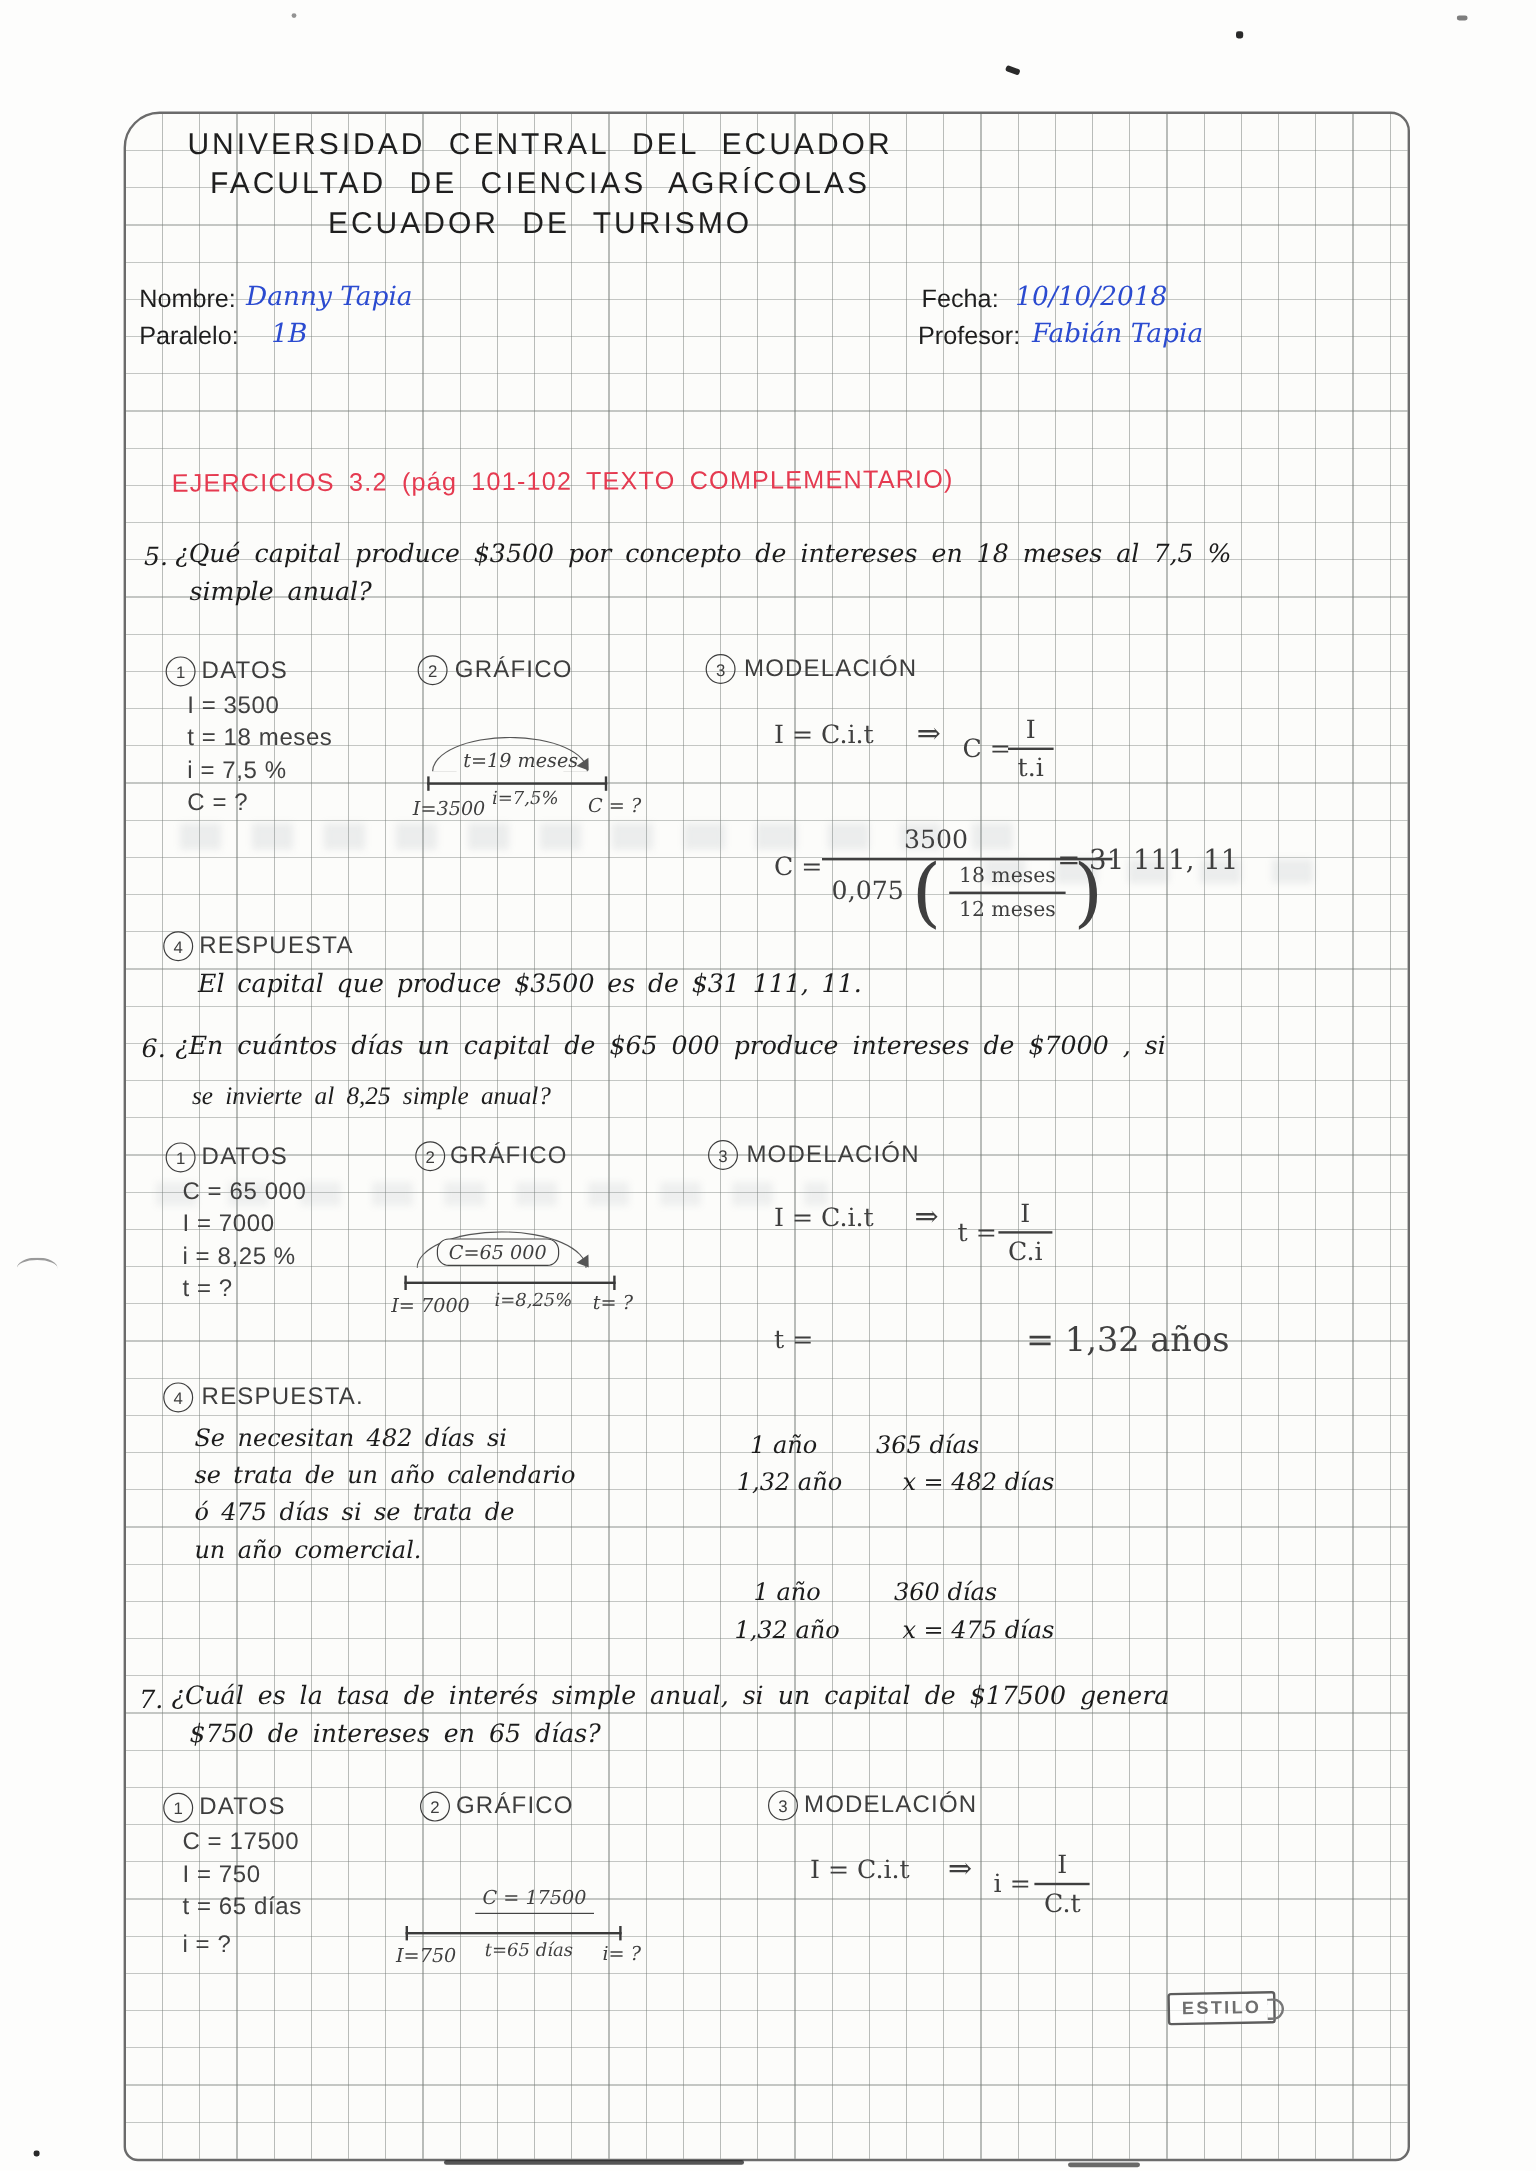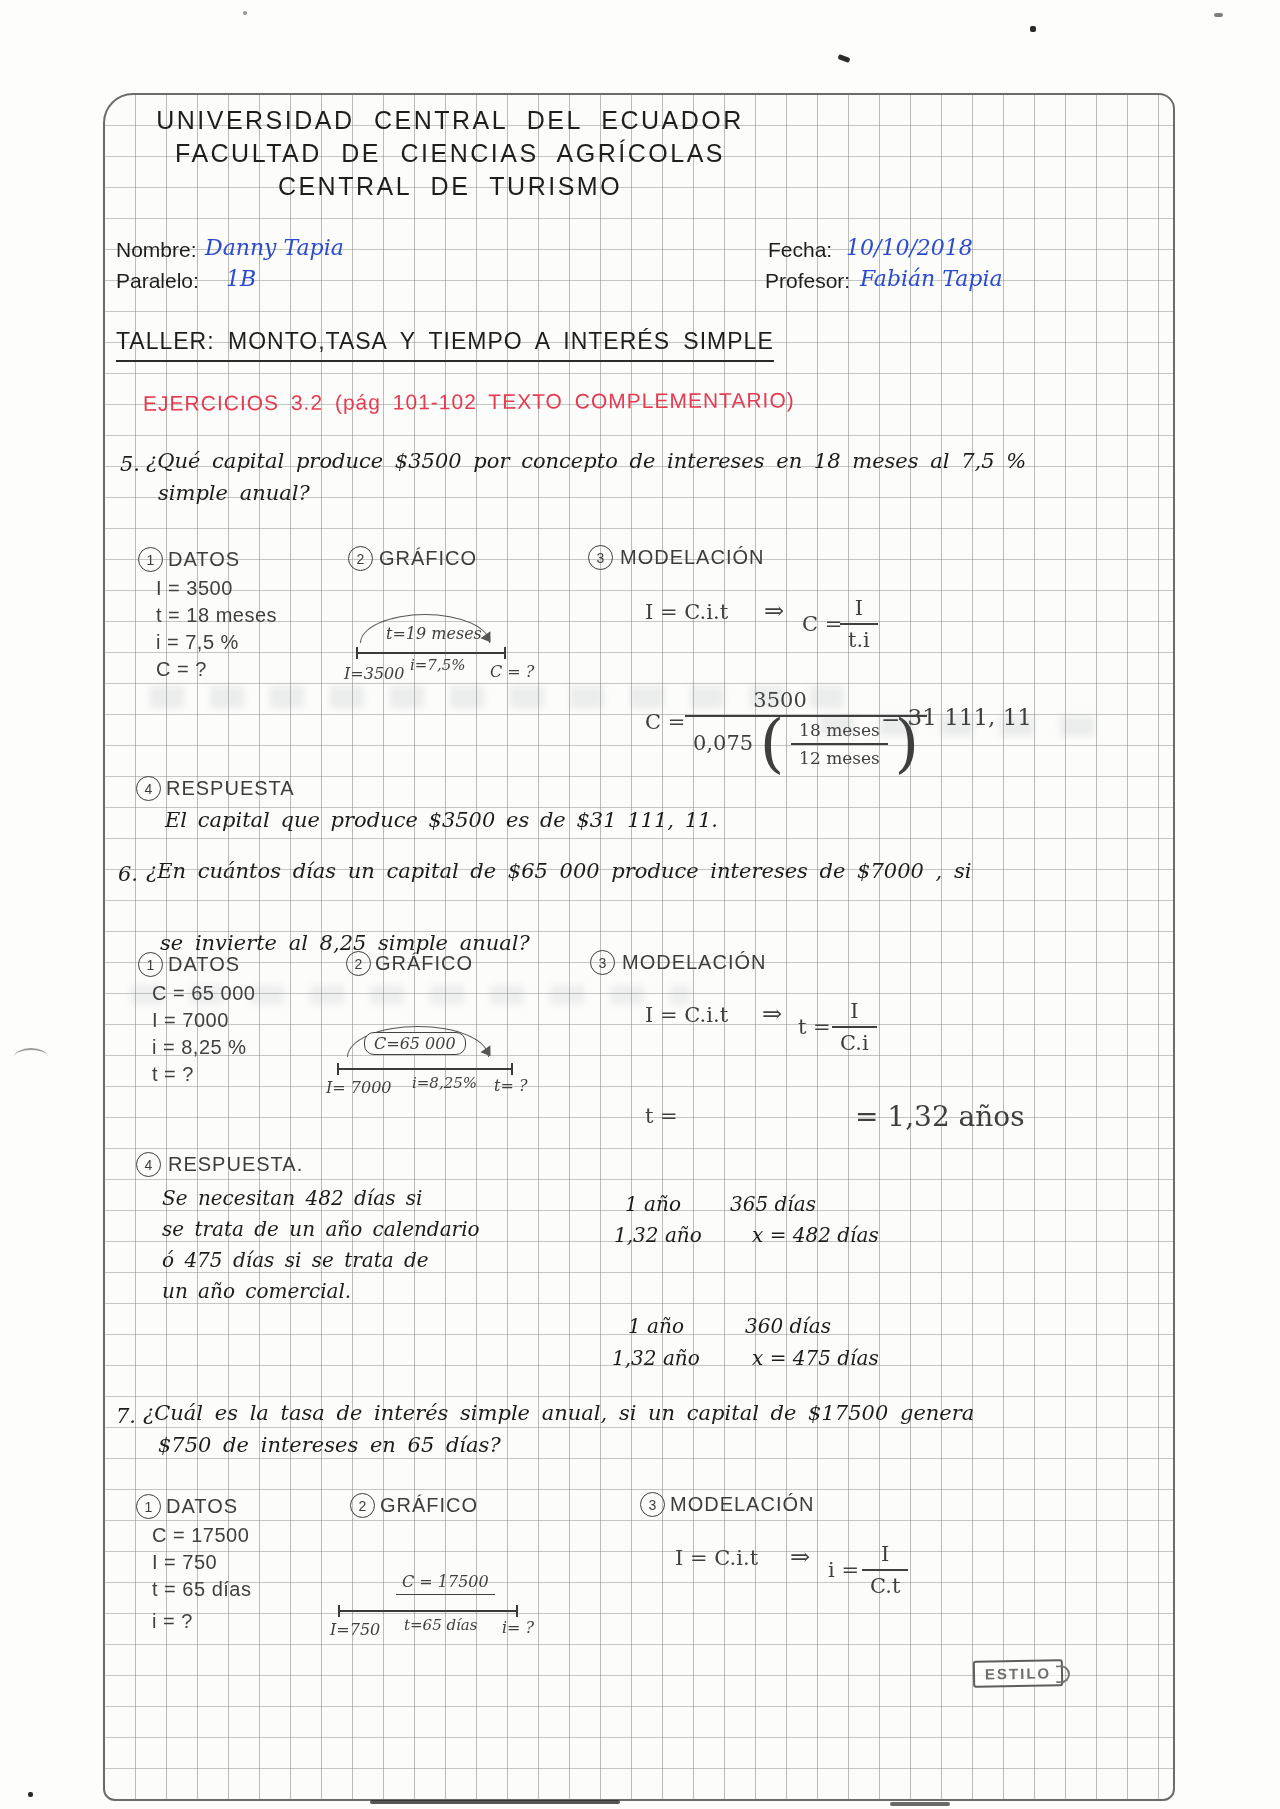--- a/index.html
+++ b/index.html
@@ -60,32 +60,31 @@
   <div class="mark abs" style="left:28px;top:1792px;width:5px;height:5px;"></div>
   <div class="mark abs" style="left:370px;top:1800px;width:250px;height:4px;opacity:.8;"></div>
   <div class="mark abs" style="left:890px;top:1802px;width:60px;height:4px;opacity:.7;"></div>
 
   <div class="smudge" style="left:150px;top:686px;width:700px;height:22px;"></div>
   <div class="smudge" style="left:820px;top:716px;width:280px;height:20px;"></div>
   <div class="smudge" style="left:130px;top:985px;width:560px;height:20px;opacity:.4;"></div>
 
   <div class="abs caps hdr" style="left:150px;top:139px;">FACULTAD DE CIENCIAS AGRÍCOLAS</div>
   <div class="abs caps hdr" style="left:150px;top:106px;">UNIVERSIDAD CENTRAL DEL ECUADOR</div>
-  <div class="abs caps hdr" style="left:150px;top:172px;">CENTRAL DE TURISMO</div>
+  <div class="abs caps hdr" style="left:150px;top:172px;">ECUADOR DE TURISMO</div>
 
   <div class="abs caps lbl" style="left:116px;top:238px;">Nombre:</div>
   <div class="abs hand blue" style="left:205px;top:235px;font-size:22px;">Danny Tapia</div>
   <div class="abs caps lbl" style="left:116px;top:269px;">Paralelo:</div>
   <div class="abs hand blue" style="left:226px;top:266px;font-size:22px;">1B</div>
   <div class="abs caps lbl" style="left:768px;top:238px;">Fecha:</div>
   <div class="abs hand blue" style="left:846px;top:235px;font-size:22px;">10/10/2018</div>
   <div class="abs caps lbl" style="left:765px;top:269px;">Profesor:</div>
   <div class="abs hand blue" style="left:860px;top:266px;font-size:22px;">Fabián Tapia</div>
 
-  <div class="abs caps" style="left:116px;top:328px;font-size:23px;letter-spacing:1px;word-spacing:6px;border-bottom:2px solid #2a2a2a;padding-bottom:5px;">TALLER: MONTO,TASA Y TIEMPO A INTERÉS SIMPLE</div>
 
   <div class="abs caps red" style="left:143px;top:390px;font-size:21px;letter-spacing:1px;word-spacing:5px;color:var(--red,#e53a50);transform:rotate(-.3deg);">EJERCICIOS 3.2 (pág 101-102 TEXTO COMPLEMENTARIO)</div>
 
   <div class="abs hand q" style="left:120px;top:452px;">5.</div>
   <div class="abs hand q nowrap" style="left:146px;top:449px;">¿Qué capital produce $3500 por concepto de intereses en 18 meses al 7,5 %</div>
   <div class="abs hand q" style="left:158px;top:481px;">simple anual?</div>
 
   <span class="circ abs" style="left:138px;top:547px;">1</span>
   <div class="abs caps sec" style="left:168px;top:548px;">DATOS</div>
   <span class="circ abs" style="left:348px;top:546px;">2</span>
@@ -135,21 +134,21 @@
     </span>
     <div class="abs math" style="left:236px;top:16px;font-size:23px;">= 31 111, 11</div>
   </div>
 
   <span class="circ abs" style="left:136px;top:776px;">4</span>
   <div class="abs caps sec" style="left:166px;top:777px;">RESPUESTA</div>
   <div class="abs hand" style="left:165px;top:808px;font-size:21px;word-spacing:4px;">El capital que produce $3500 es de $31 111, 11.</div>
 
   <div class="abs hand q" style="left:118px;top:862px;">6.</div>
   <div class="abs hand q nowrap" style="left:146px;top:859px;">¿En cuántos días un capital de $65 000 produce intereses de $7000 , si</div>
-  <div class="abs hand q" style="left:160px;top:931px;">se invierte al 8,25 simple anual?</div>
+  <div class="abs hand q" style="left:160px;top:901px;font-family:Liberation Serif, serif;">se invierte al 8,25 simple anual?</div>
 
   <span class="circ abs" style="left:138px;top:952px;">1</span>
   <div class="abs caps sec" style="left:168px;top:953px;">DATOS</div>
   <span class="circ abs" style="left:346px;top:951px;">2</span>
   <div class="abs caps sec" style="left:375px;top:952px;">GRÁFICO</div>
   <span class="circ abs" style="left:590px;top:950px;">3</span>
   <div class="abs caps sec" style="left:622px;top:951px;">MODELACIÓN</div>
 
   <div class="abs datos" style="left:152px;top:982px;">C = 65 000</div>
   <div class="abs datos" style="left:152px;top:1009px;">I = 7000</div>

